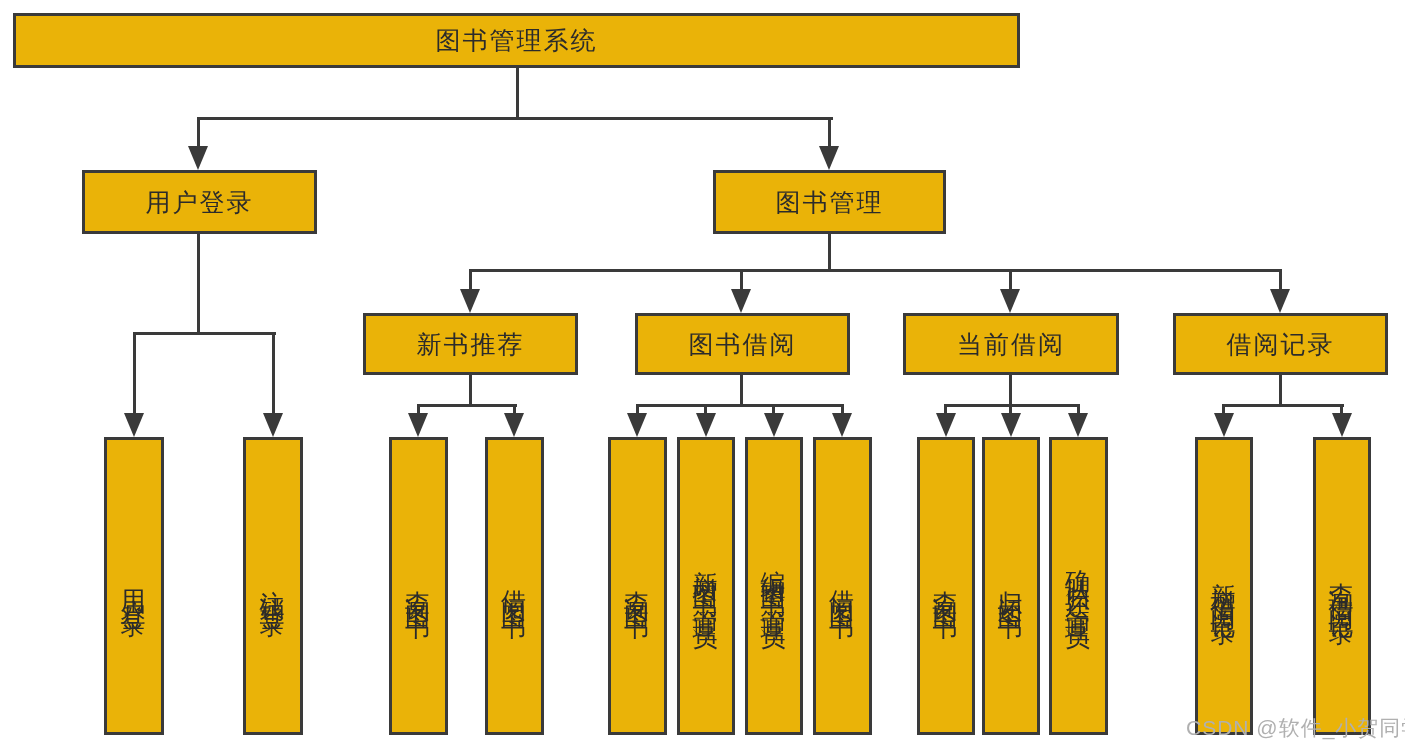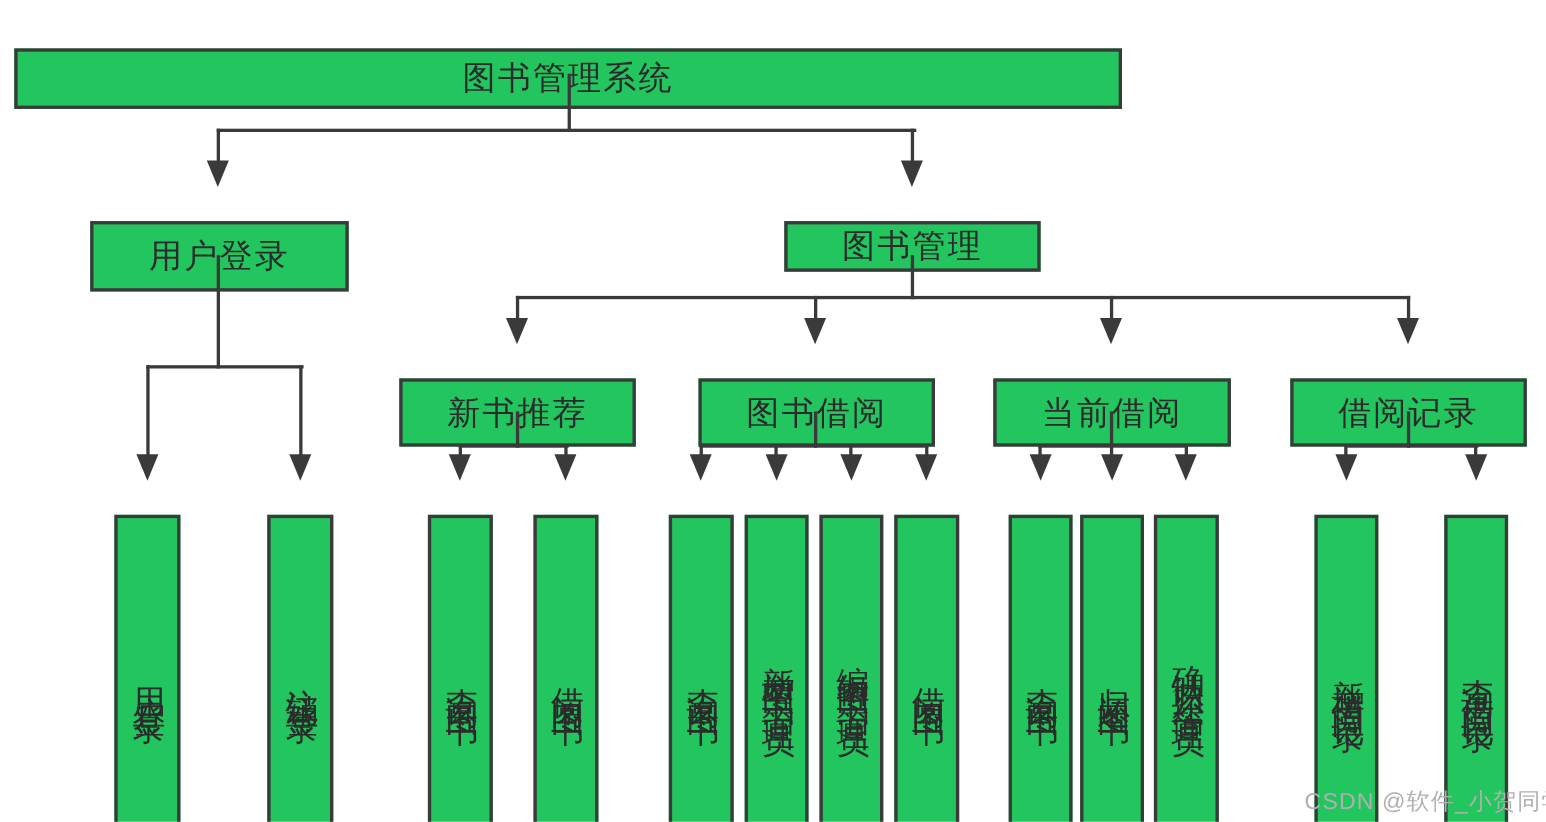--- a/index.html
+++ b/index.html
@@ -1,20 +1,20 @@
 <!DOCTYPE html>
 <html style="--line: #3a3a3a; --text: #2b2b2b; --watermark: #b0b0b0; --background: #ffffff;"><head>
 <meta charset="utf-8">
 <style>
   :root { --line:#3a3a3a; --text:#2b2b2b; --watermark:#b0b0b0; --background:#ffffff; }
   html,body{margin:0;padding:0;}
   .canvas{position:relative;width:1405px;height:747px;background:var(--background);
           font-family:"Liberation Sans","DejaVu Sans",sans-serif;color:var(--text);overflow:hidden;}
-  .box{position:absolute;border:3px solid var(--line);background:#22c55e;box-sizing:border-box;
-       display:flex;align-items:center;justify-content:center;font-size:30px;margin-top:31px;}
+  .box{position:absolute;border:3px solid var(--line);background:#eab308;box-sizing:border-box;
+       display:flex;align-items:center;justify-content:center;font-size:25px;}
   .hbox{letter-spacing:2px;}
   .vbox{writing-mode:vertical-rl;text-orientation:mixed;letter-spacing:8px;}
   .hline,.vline{position:absolute;background:var(--line);}
   .vline{width:3px;}
   .hline{height:3px;}
   .ahead{position:absolute;width:0;height:0;border-left:10px solid transparent;
          border-right:10px solid transparent;border-top:24px solid var(--line);}
   .watermark{position:absolute;left:1186px;top:714px;font-size:21px;letter-spacing:1px;
              color:var(--watermark);z-index:10;white-space:nowrap;}
 </style>
@@ -26,21 +26,21 @@
   <div class="box hbox" style="left:13px;top:13px;width:1007px;height:55px">图书管理系统</div>
 
   <div class="vline" style="left:516px;top:67px;height:52px"></div>
   <div class="hline" style="left:197px;top:117px;width:636px"></div>
   <div class="vline" style="left:197px;top:117px;height:33px"></div>
   <div class="ahead" style="left:188px;top:146px"></div>
   <div class="vline" style="left:828px;top:117px;height:33px"></div>
   <div class="ahead" style="left:819px;top:146px"></div>
 
   <div class="box hbox" style="left:82px;top:170px;width:235px;height:64px">用户登录</div>
-  <div class="box hbox" style="left:713px;top:170px;width:233px;height:46px">图书管理</div>
+  <div class="box hbox" style="left:713px;top:170px;width:233px;height:64px">图书管理</div>
 
   <div class="vline" style="left:197px;top:232px;height:103px"></div>
   <div class="hline" style="left:133px;top:332px;width:143px"></div>
   <div class="vline" style="left:133px;top:332px;height:84px"></div>
   <div class="ahead" style="left:124px;top:413px"></div>
   <div class="vline" style="left:272px;top:332px;height:84px"></div>
   <div class="ahead" style="left:263px;top:413px"></div>
 
   <div class="vline" style="left:828px;top:232px;height:40px"></div>
   <div class="hline" style="left:469px;top:269px;width:813px"></div>

